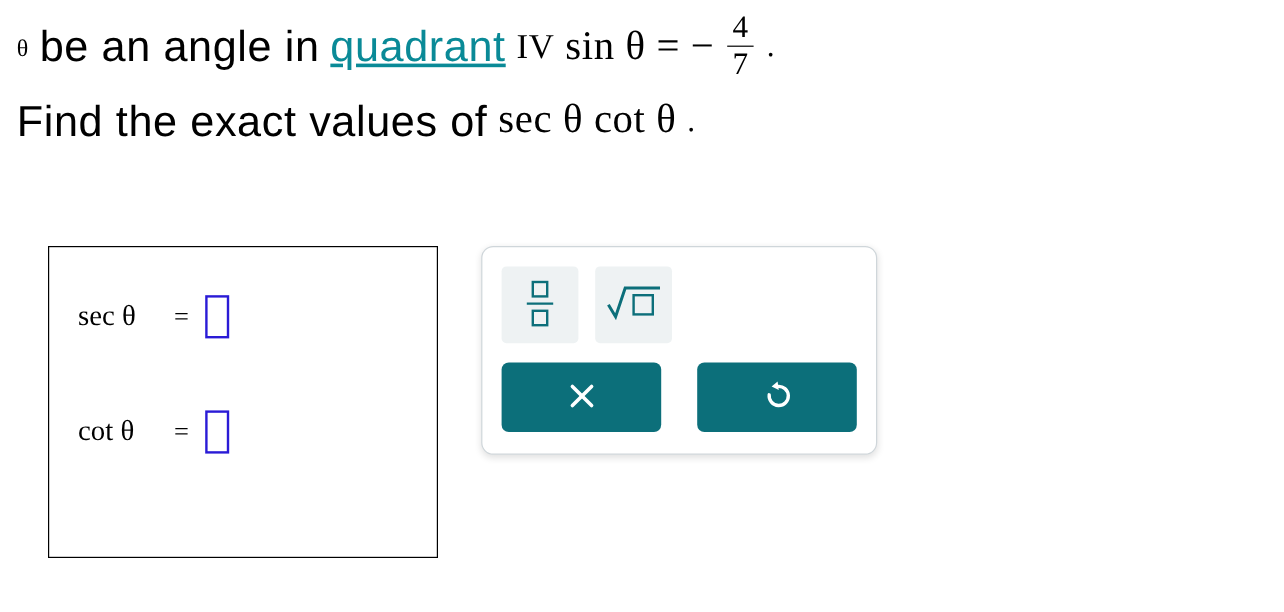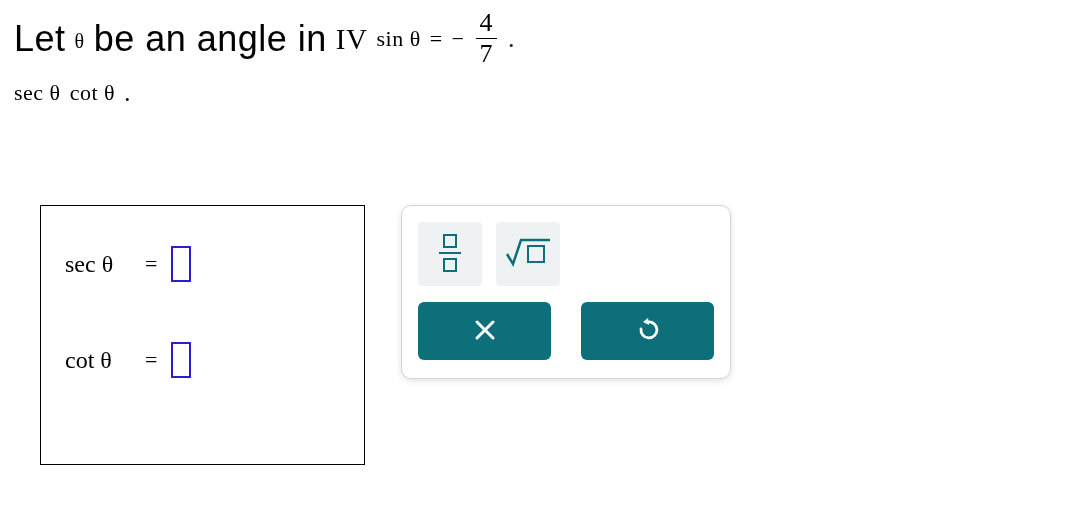--- a/index.html
+++ b/index.html
@@ -33,21 +33,21 @@
       margin-top: 4px;
     }
     .link-word {
       color: #0a8a97;
       text-decoration: underline;
       text-decoration-color: #0a8a97;
       cursor: pointer;
     }
     .small-math {
       font-family: Georgia, 'Times New Roman', serif;
-      font-size: 22px;
+      font-size: 34px;
     }
     .theta-small {
       font-family: Georgia, 'Times New Roman', serif;
       font-size: 20px;
       position: relative;
       top: 2px;
     }
     .sc-iv {
       font-variant: small-caps;
       font-family: Georgia, 'Times New Roman', serif;
@@ -149,34 +149,35 @@
     .period {
       font-family: Georgia, 'Times New Roman', serif;
       font-size: 26px;
     }
   </style>
 </head>
 <body>
 
 <div class="problem-text">
   <div class="line1">
-    <span>Let</span>
     <span class="theta-small">θ</span>
     <span>be an angle in</span>
+    <span class="link-word">quadrant</span>
     <span class="sc-iv">IV</span>
     <span class="small-math">sin θ</span>
     <span class="small-math">=</span>
     <span class="small-math">−</span>
     <span class="frac">
       <span class="num">4</span>
       <span class="den">7</span>
     </span>
     <span class="period">.</span>
   </div>
   <div class="line2">
+    <span>Find the exact values of</span>
     <span class="small-math">sec θ</span>
     <span class="small-math">cot θ</span>
     <span class="period">.</span>
   </div>
 </div>
 
 <div class="bottom-area">
   <div class="answer-box">
     <div class="answer-row">
       <span class="answer-label">sec θ</span>

